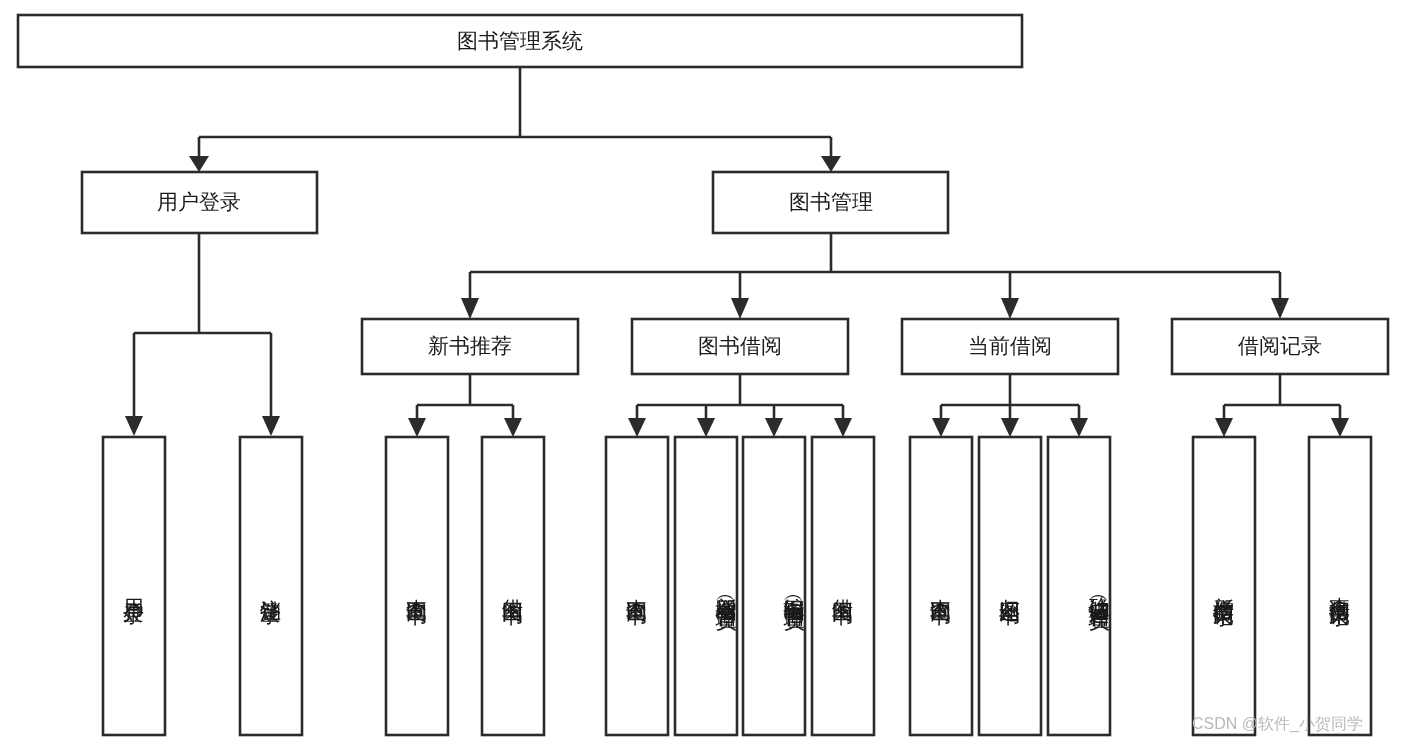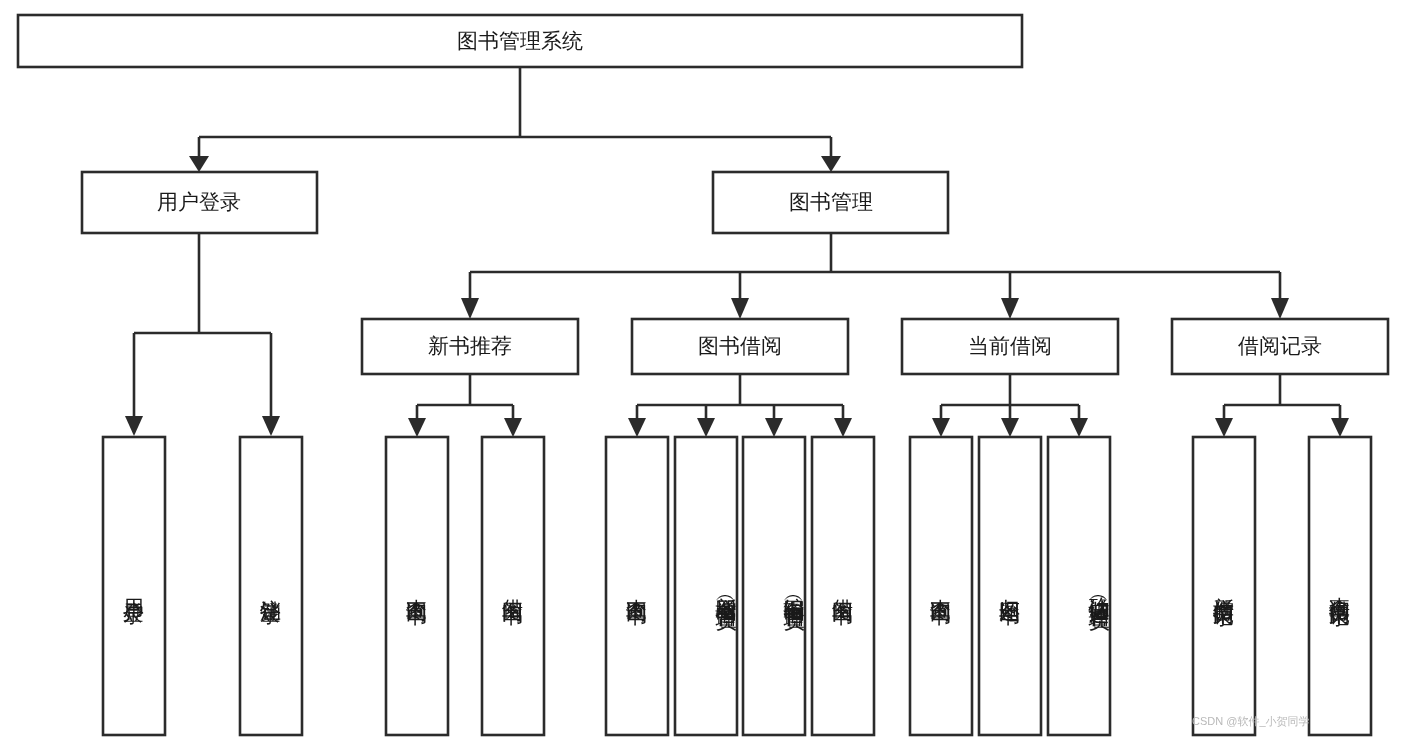--- a/index.html
+++ b/index.html
@@ -61,21 +61,21 @@
     letter-spacing: 2px;
     display: flex;
     align-items: center;
     justify-content: center;
     text-align: center;
     user-select: none;
   }
   .watermark {
     position: absolute;
     font-family: "Liberation Sans", "DejaVu Sans", sans-serif;
-    font-size: 11px;
+    font-size: 16px;
     color: #b9b9b9;
     white-space: nowrap;
     user-select: none;
   }
 </style>
 </head>
 <body>
 
 <div id="diagram-root">
 

